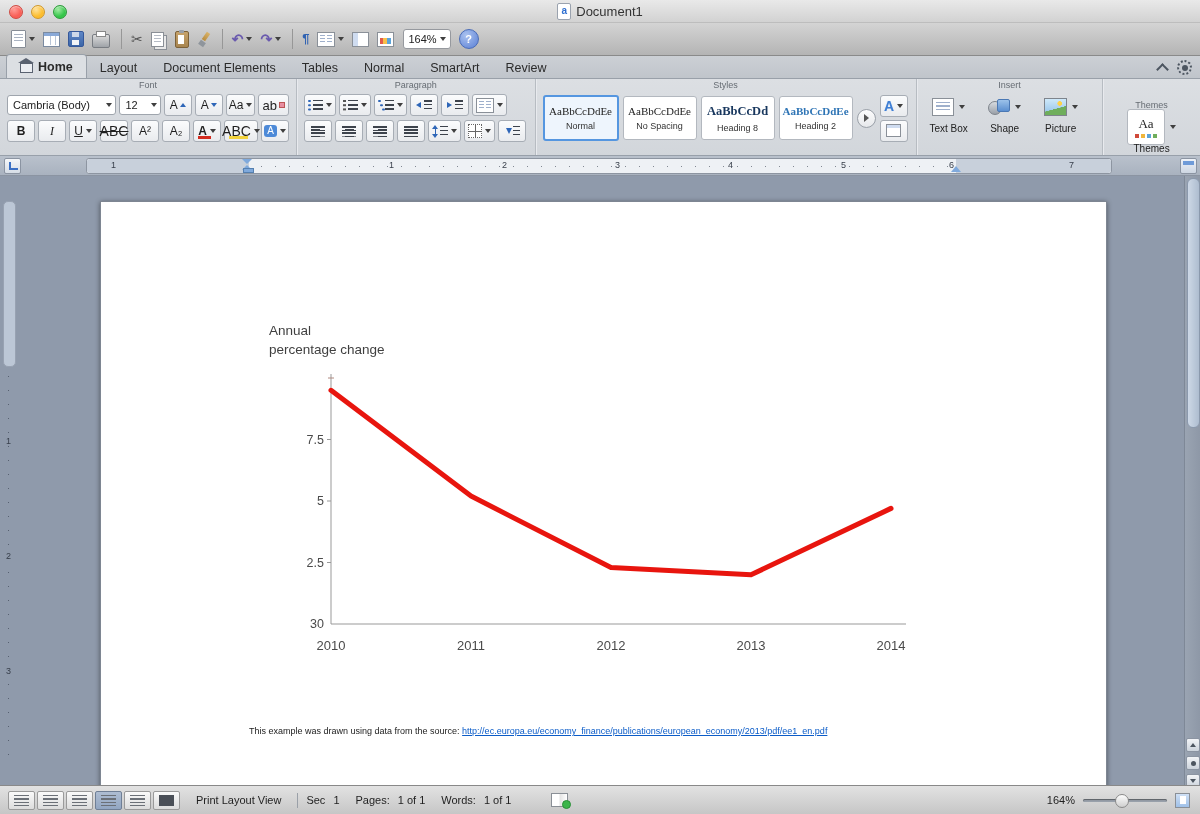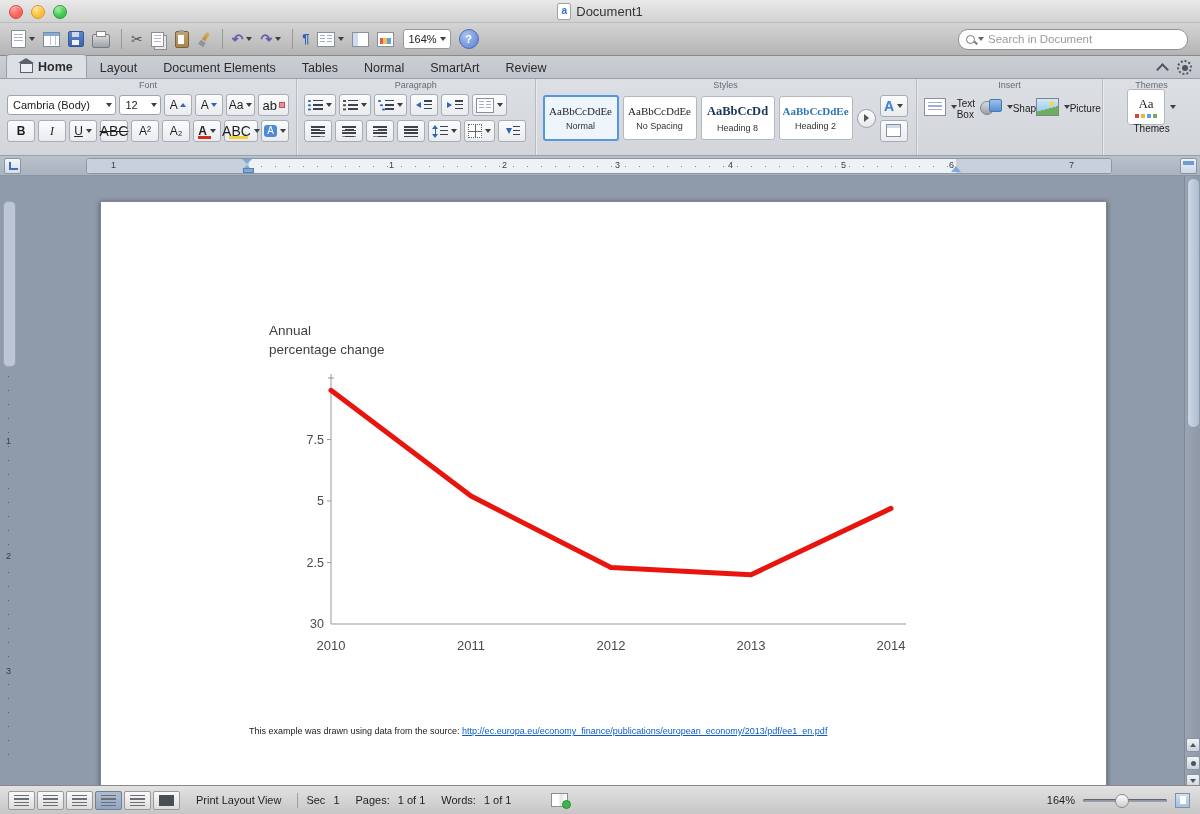--- a/index.html
+++ b/index.html
@@ -123,21 +123,21 @@
   .sprev.h1{font-weight:bold;color:#17365d;font-size:12.5px;}
   .sprev.h2{font-weight:bold;color:#2e74b5;font-size:11px;}
   .sname{font-size:9px;color:#333;margin-top:4px;}
   .more-styles{width:17px;height:17px;border:1px solid #9aa0a8;border-radius:50%;background:linear-gradient(#fdfdfd,#e6e8eb);display:flex;align-items:center;justify-content:center;}
   .stylecol{display:flex;flex-direction:column;gap:3px;align-items:center;}
   .fx{font-size:14px;font-weight:bold;color:#3f7fd4;text-shadow:0 0 1px #bcd4f0;}
   .i-pane{width:13px;height:11px;border:1px solid #8a9098;background:linear-gradient(#cfdcf0 0 3px,#fff 3px);}
 
   
   .insert-row{height:52px;gap:6px;align-items:flex-start;padding-top:2px;}
-  .ibtn{display:flex;align-items:center;width:50px;}
+  .ibtn{display:flex;flex-direction:column;align-items:center;width:50px;}
   .itop{display:flex;align-items:center;gap:2px;height:26px;}
   .ilabel{font-size:10px;color:#222;margin-top:3px;}
   .i-textbox{width:20px;height:16px;border:1px solid #8a9098;background:#fff;}
   .i-textbox::after{content:"";position:absolute;left:3px;top:3px;right:3px;bottom:3px;background:repeating-linear-gradient(#9fb0cc 0 1.3px,transparent 1.3px 3.4px);}
   .i-shape{width:22px;height:17px;}
   .i-shape::before{content:"";position:absolute;left:0;top:2px;width:12px;height:12px;border-radius:50%;background:linear-gradient(#d7dbe0,#9aa0a8);border:1px solid #7e848c;}
   .i-shape::after{content:"";position:absolute;right:0;top:0;width:11px;height:11px;background:linear-gradient(#9cc2ea,#5b8fd0);border:1px solid #4a78b4;border-radius:2px;}
   .i-picture{width:21px;height:16px;border:1px solid #7e848c;background:radial-gradient(circle at 70% 28%,#ffd24a 0 2px,transparent 2.6px),linear-gradient(165deg,transparent 58%,#6fae5c 59%),linear-gradient(#cfe9fa,#8fc0e8);}
 
   
@@ -267,25 +267,20 @@
       </div>
     <div class="tbtn">
         <span class="icn i-gallery"></span>
       </div>
     <div class="zoomcombo">
         <span>164%</span>
         <span class="dd"></span>
       </div>
     <div class="helpbtn">?</div>
     <div class="spacer"></div>
-    <div class="searchbox">
-      <span class="mag"></span>
-      <span class="dd"></span>
-      <input placeholder="Search in Document" style="">
-    </div>
   </div>
 
   <div class="tabbar">
     <div class="tab active">
         <span class="house"></span>
         <span>Home</span>
       </div>
     <div class="tab">
         <span>Layout</span>
       </div>
@@ -484,21 +479,21 @@
         <div class="ibtn">
           <div class="itop">
               <i class="icn i-picture"></i>
               <span class="dd"></span>
             </div>
           <span class="ilabel">Picture</span>
         </div>
       </div>
     </div>
 
-    <div class="rgroup" style="width:86px;border-right:none;">
+    <div class="rgroup" style="width:86px;border-right:none;margin-top:20px;">
       <div class="glabel">Themes</div>
       <div class="rrow insert-row" style="justify-content:center;">
         <div class="themebtn">
           <div class="itop">
             <div class="themecard">
               <span class="aa">Aa</span>
               <i class="dots"></i>
             </div>
             <span class="dd"></span>
           </div>

